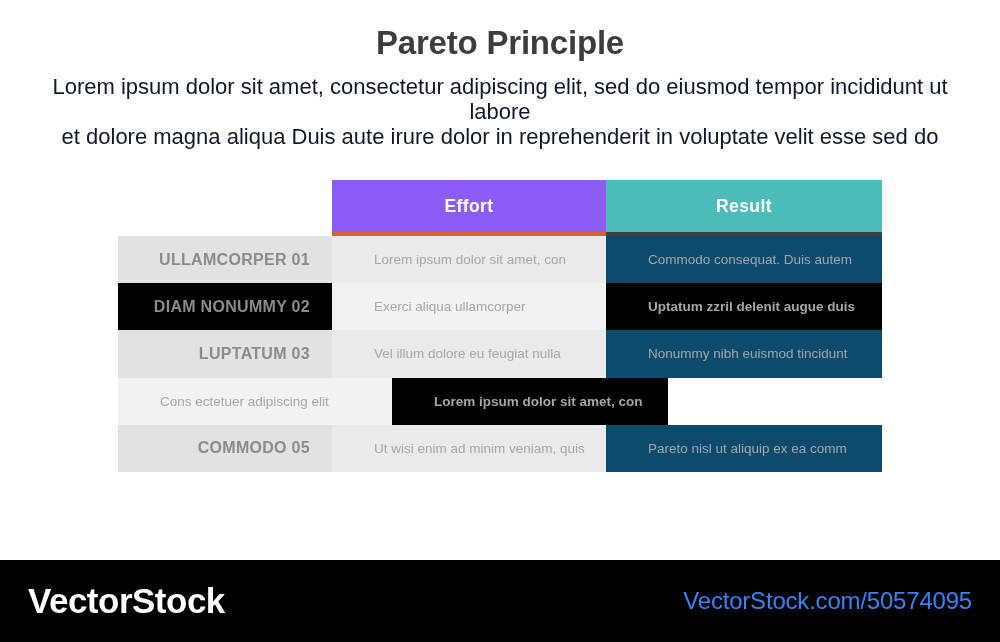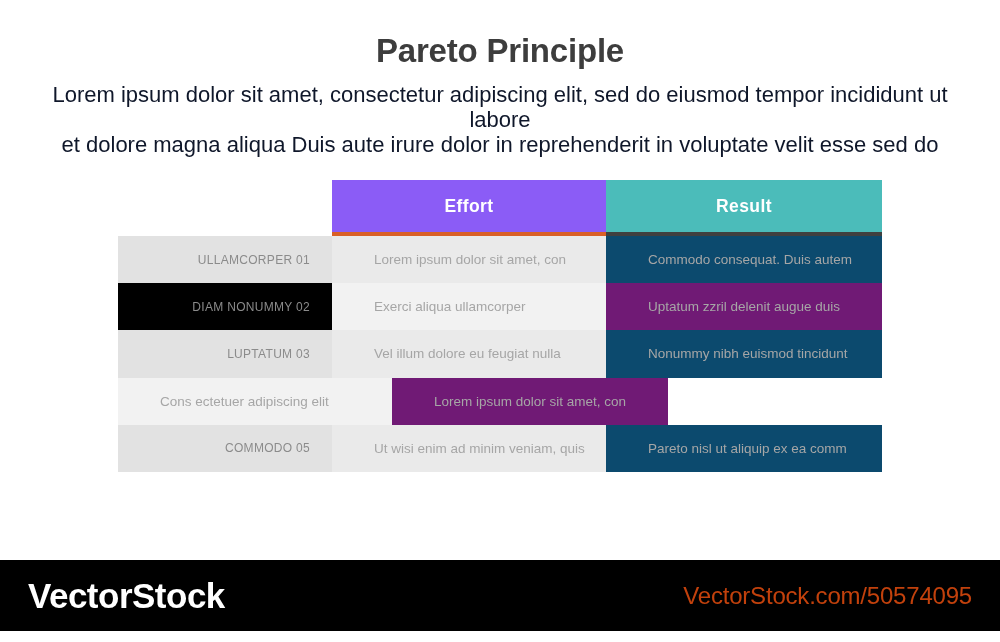--- a/index.html
+++ b/index.html
@@ -31,21 +31,21 @@
     top: 22px;
     width: 1000px;
     text-align: center;
   }
   #page-title {
     font-size: 33px;
     font-weight: bold;
     color: #3d3d3d;
     letter-spacing: -0.2px;
     line-height: 42px;
-    margin: 8px;
+    margin: 0;
   }
   #page-subtitle {
     margin: 10px auto 16px auto;
     width: 900px;
     font-size: 22px;
     line-height: 25px;
     color: #0f172a;
     font-weight: normal;
   }
   #page-subtitle .sub-line {
@@ -102,22 +102,22 @@
   .cell {
     display: flex;
     align-items: center;
     box-sizing: border-box;
   }
   .cell-label {
     flex: 0 0 214px;
     width: 214px;
     justify-content: flex-end;
     padding-right: 22px;
-    font-size: 12px;
-    font-weight: normal;
+    font-size: 16px;
+    font-weight: bold;
     color: #8b8b8b;
     letter-spacing: 0.3px;
   }
   .cell-effort {
     flex: 0 0 274px;
     width: 274px;
     justify-content: flex-start;
     padding-left: 42px;
     font-size: 13.5px;
     color: #a6a6a6;
@@ -131,45 +131,45 @@
     color: #a6a6a6;
   }
 
   
   .table-row.odd .cell-label  { background: #e2e2e2; }
   .table-row.odd .cell-effort { background: #eaeaea; }
   .table-row.odd .cell-result { background: #0c4a6e; }
   
   .table-row.even .cell-label  { background: #000000; }
   .table-row.even .cell-effort { background: #f2f2f2; }
-  .table-row.even .cell-result { background: #701a75; }
+  .table-row.even .cell-result { background: #000000; font-weight: bold; }
 
   
   #footer-bar {
     position: absolute;
     left: 0;
     top: 560px;
     width: 1000px;
-    height: 71px;
+    height: 82px;
     background: #000000;
     display: flex;
     align-items: center;
     justify-content: space-between;
     box-sizing: border-box;
     padding: 0 28px;
   }
   #footer-brand {
     color: #ffffff;
     font-size: 35px;
     font-weight: bold;
     letter-spacing: -0.5px;
     font-family: "Liberation Sans", sans-serif;
   }
   #footer-url {
-    color: #c2410c;
+    color: #3b82f6;
     font-size: 24px;
     font-weight: normal;
     letter-spacing: -0.2px;
     font-family: "Liberation Sans", sans-serif;
   }
 </style>
 </head>
 <body>
 
 <div id="slide">

